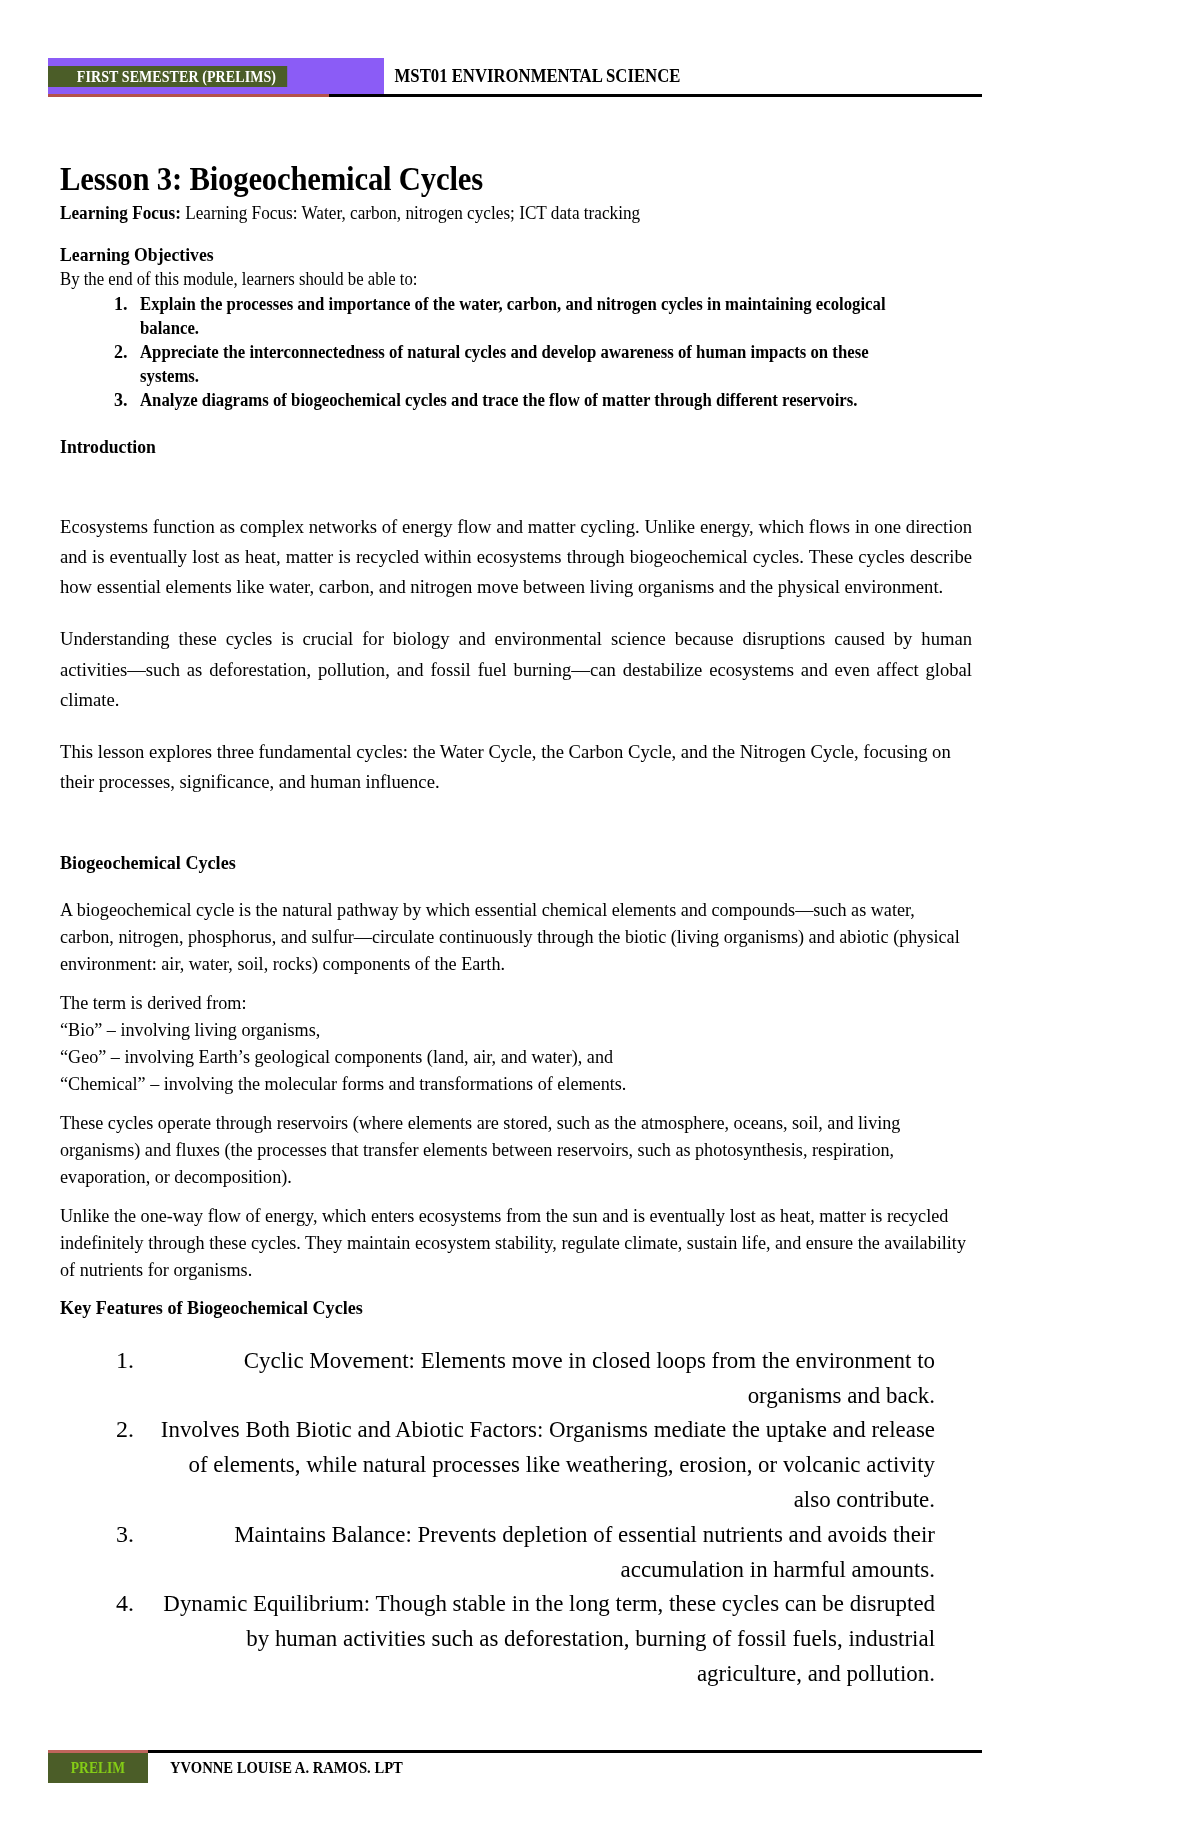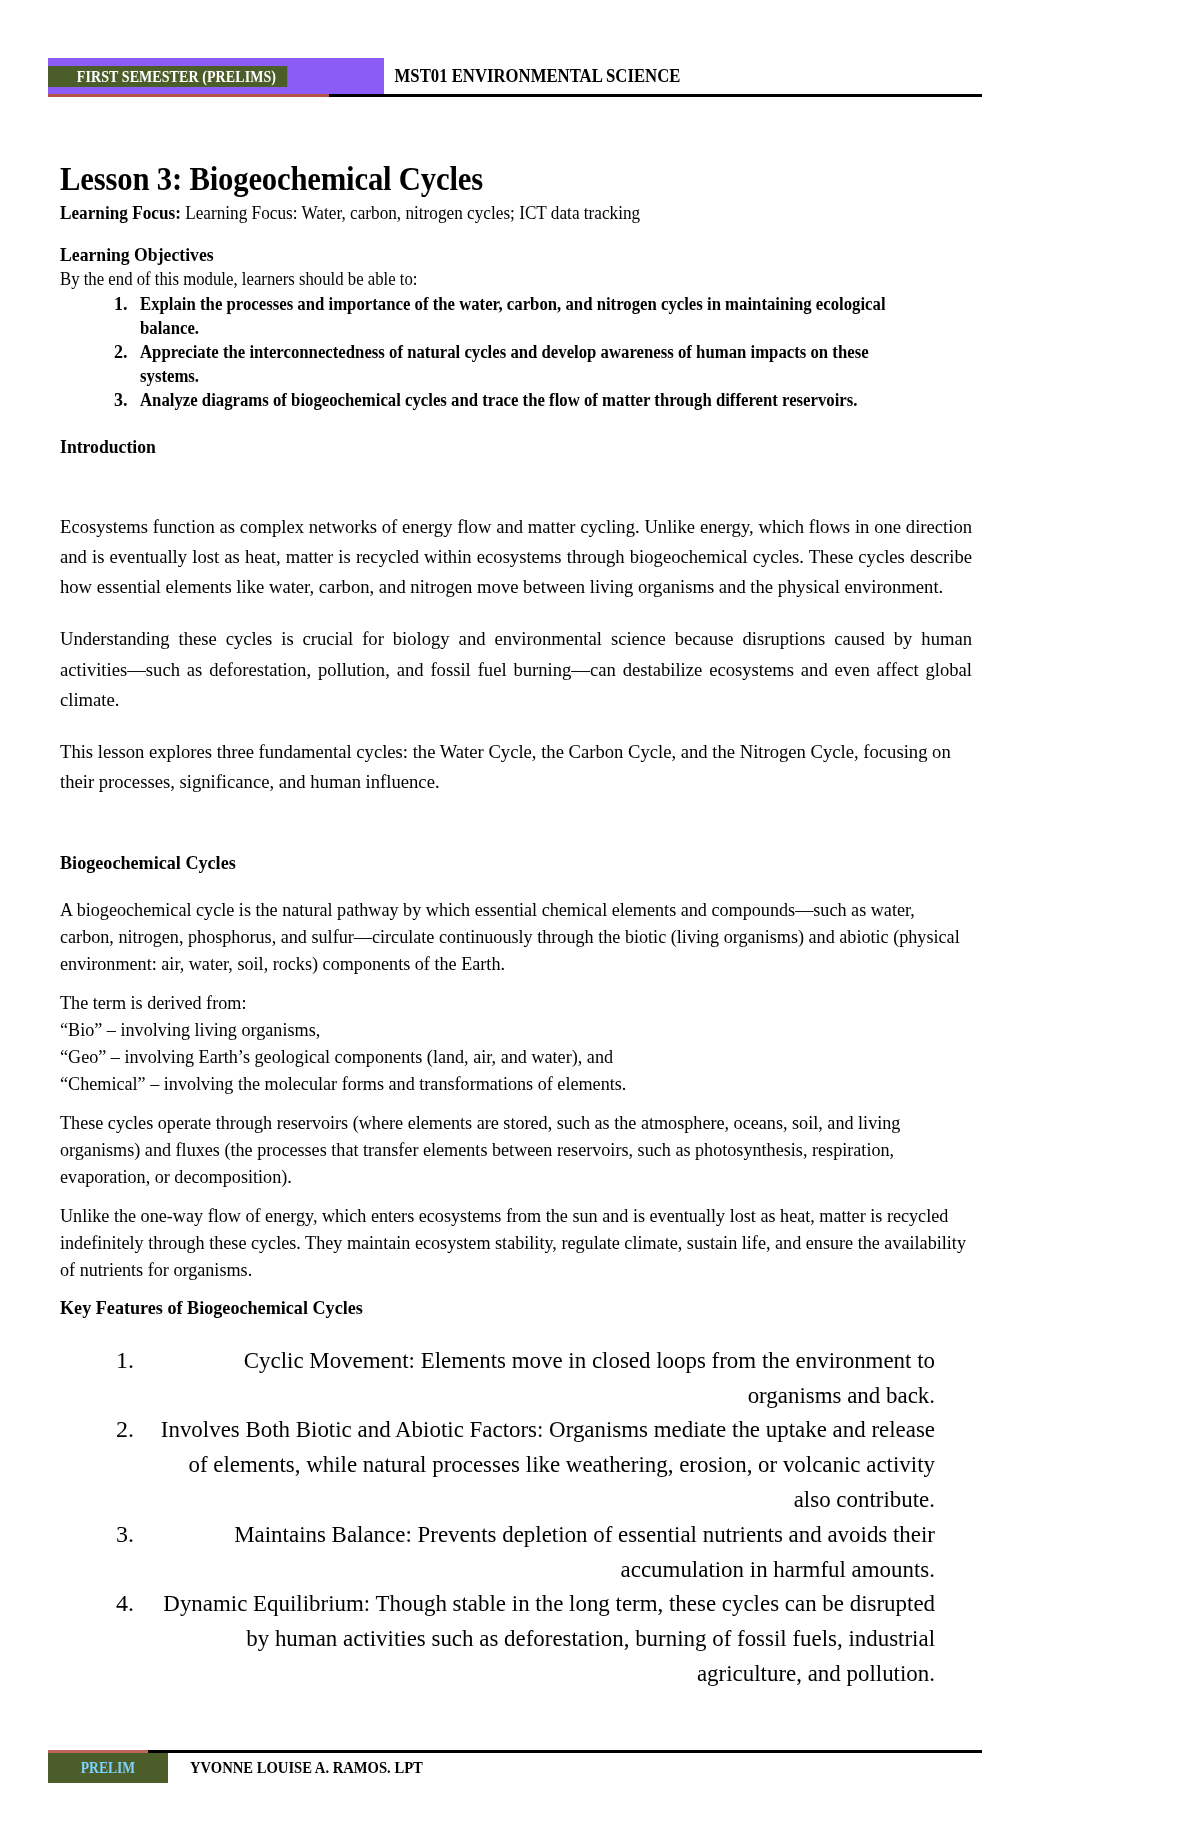--- a/index.html
+++ b/index.html
@@ -221,23 +221,23 @@
     flex: 1;
     height: 3px;
     background: #000000;
   }
   .footer-row {
     display: flex;
     align-items: stretch;
     height: 30px;
   }
   .footer-badge {
-    width: 120px;
+    width: 100px;
     background: #4b5d28;
-    color: #7dd3fc;
+    color: #84cc16;
     font-weight: bold;
     font-size: 16px;
     display: flex;
     align-items: center;
     justify-content: center;
     box-sizing: border-box;
     transform: none;
   }
   .footer-badge span {
     transform: scaleX(0.85);

